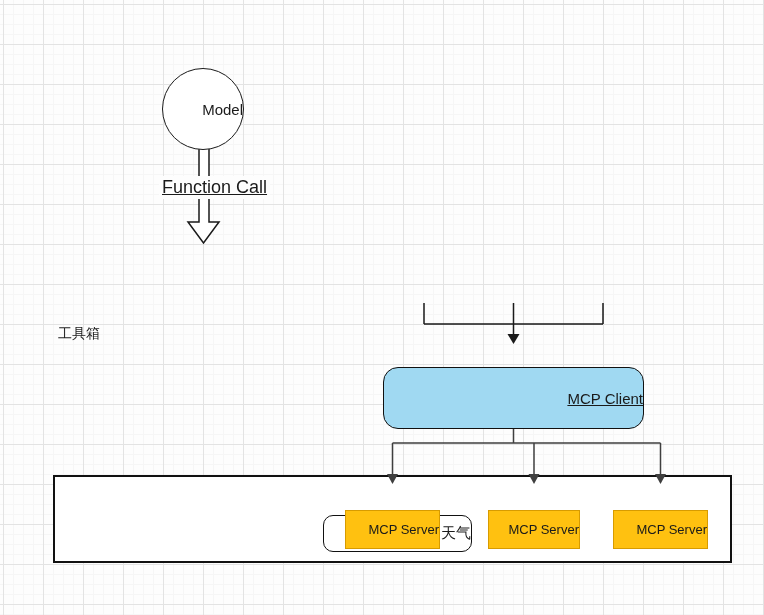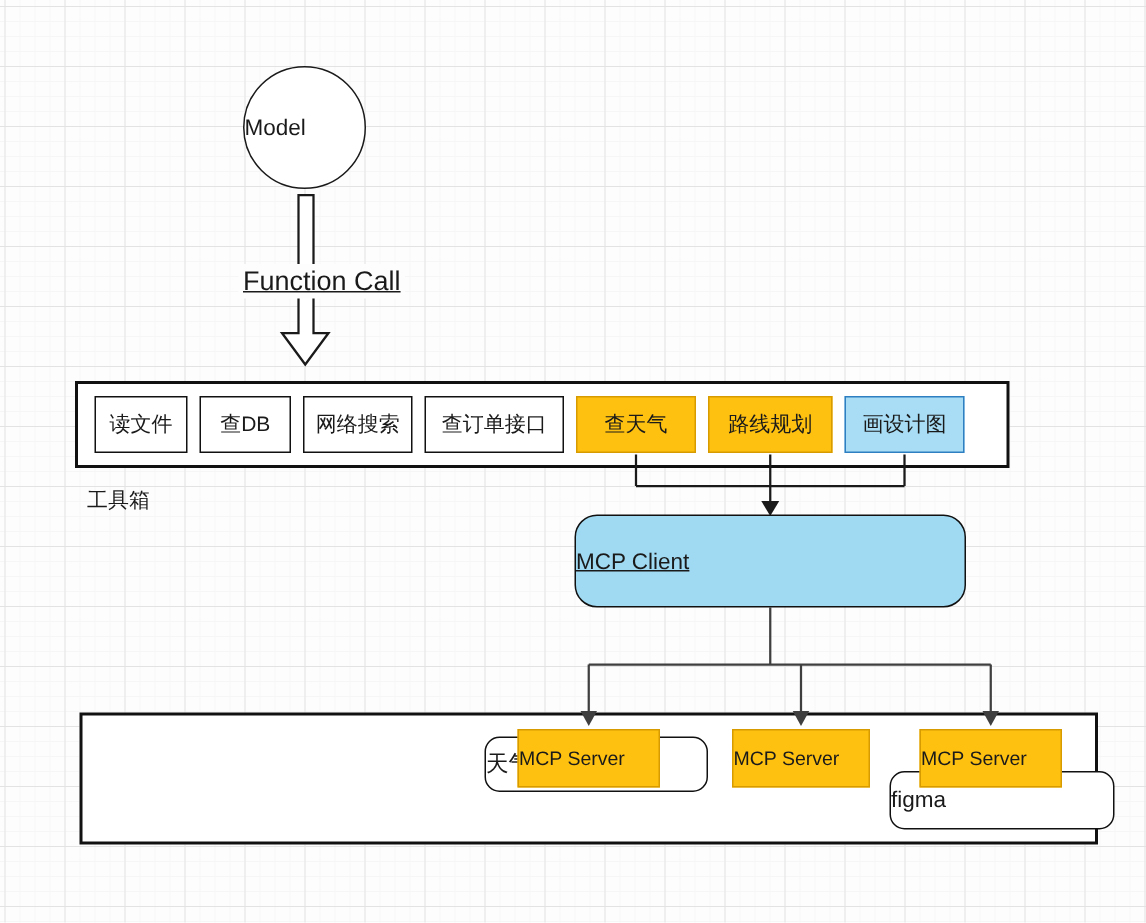--- a/index.html
+++ b/index.html
@@ -12,21 +12,21 @@
       linear-gradient(to right, #e3e3e3 1px, transparent 1px),
       linear-gradient(to bottom, #e3e3e3 1px, transparent 1px),
       linear-gradient(to right, #f6f6f6 1px, transparent 1px),
       linear-gradient(to bottom, #f6f6f6 1px, transparent 1px);
     background-size: 40px 40px, 40px 40px, 10px 10px, 10px 10px;
     background-position: 3px 4px, 3px 4px, 3px 4px, 3px 4px;
     font-family:"Liberation Sans", sans-serif;
     color:#1a1a1a;
   }
   .abs { position:absolute; }
-  .cc { display:flex; align-items:center; justify-content:flex-start; }
+  .cc { display:flex; align-items:center; justify-content:flex-end;margin-top:24px; }
 
   .model-circle {
     left:162px; top:44px; width:82px; height:82px;
     border:1.5px solid #1a1a1a; border-radius:50%;
     background:#fff; z-index:3; font-size:15px;
     box-sizing:border-box;
   }
   .fc-label {
     left:159px; top:176px; z-index:3;
     background:#fdfdfd; padding:1px 3px;
@@ -96,42 +96,30 @@
     <polygon points="528.5,474 539.5,474 534,484" fill="#3f3f3f"></polygon>
     <polygon points="655,474 666,474 660.5,484" fill="#3f3f3f"></polygon>
   </svg>
 
   <div class="abs cc model-circle">
     <span>Model</span>
   </div>
 
   <div class="abs fc-label">Function Call</div>
 
-  <div class="abs toolbox">
-    <div class="tool" style="width:62px">读文件</div>
-    <div class="tool" style="width:61px">查DB</div>
-    <div class="tool" style="width:73px">网络搜索</div>
-    <div class="tool" style="width:93px">查订单接口</div>
-    <div class="tool orange" style="width:80px">查天气</div>
-    <div class="tool orange" style="width:83px">路线规划</div>
-    <div class="tool blue" style="width:80px">画设计图</div>
-  </div>
   <div class="abs toolbox-label">工具箱</div>
 
   <div class="abs cc mcp-client">
     <span>MCP Client</span>
   </div>
 
   <div class="abs bottom-container"></div>
 
   <div class="abs cc service-rect" style="left:323px; top:491px; width:149px; height:37px">
     <span>天气</span>
   </div>
-  <div class="abs cc service-rect" style="left:593px; top:514px; width:150px; height:39px">
-    <span>figma</span>
-  </div>
 
   <div class="abs cc server-box" style="left:345px; width:95px">MCP Server</div>
   <div class="abs cc server-box" style="left:488px; width:92px">MCP Server</div>
   <div class="abs cc server-box" style="left:613px; width:95px">MCP Server</div>
 
 
 </div>
 
 </body></html>

